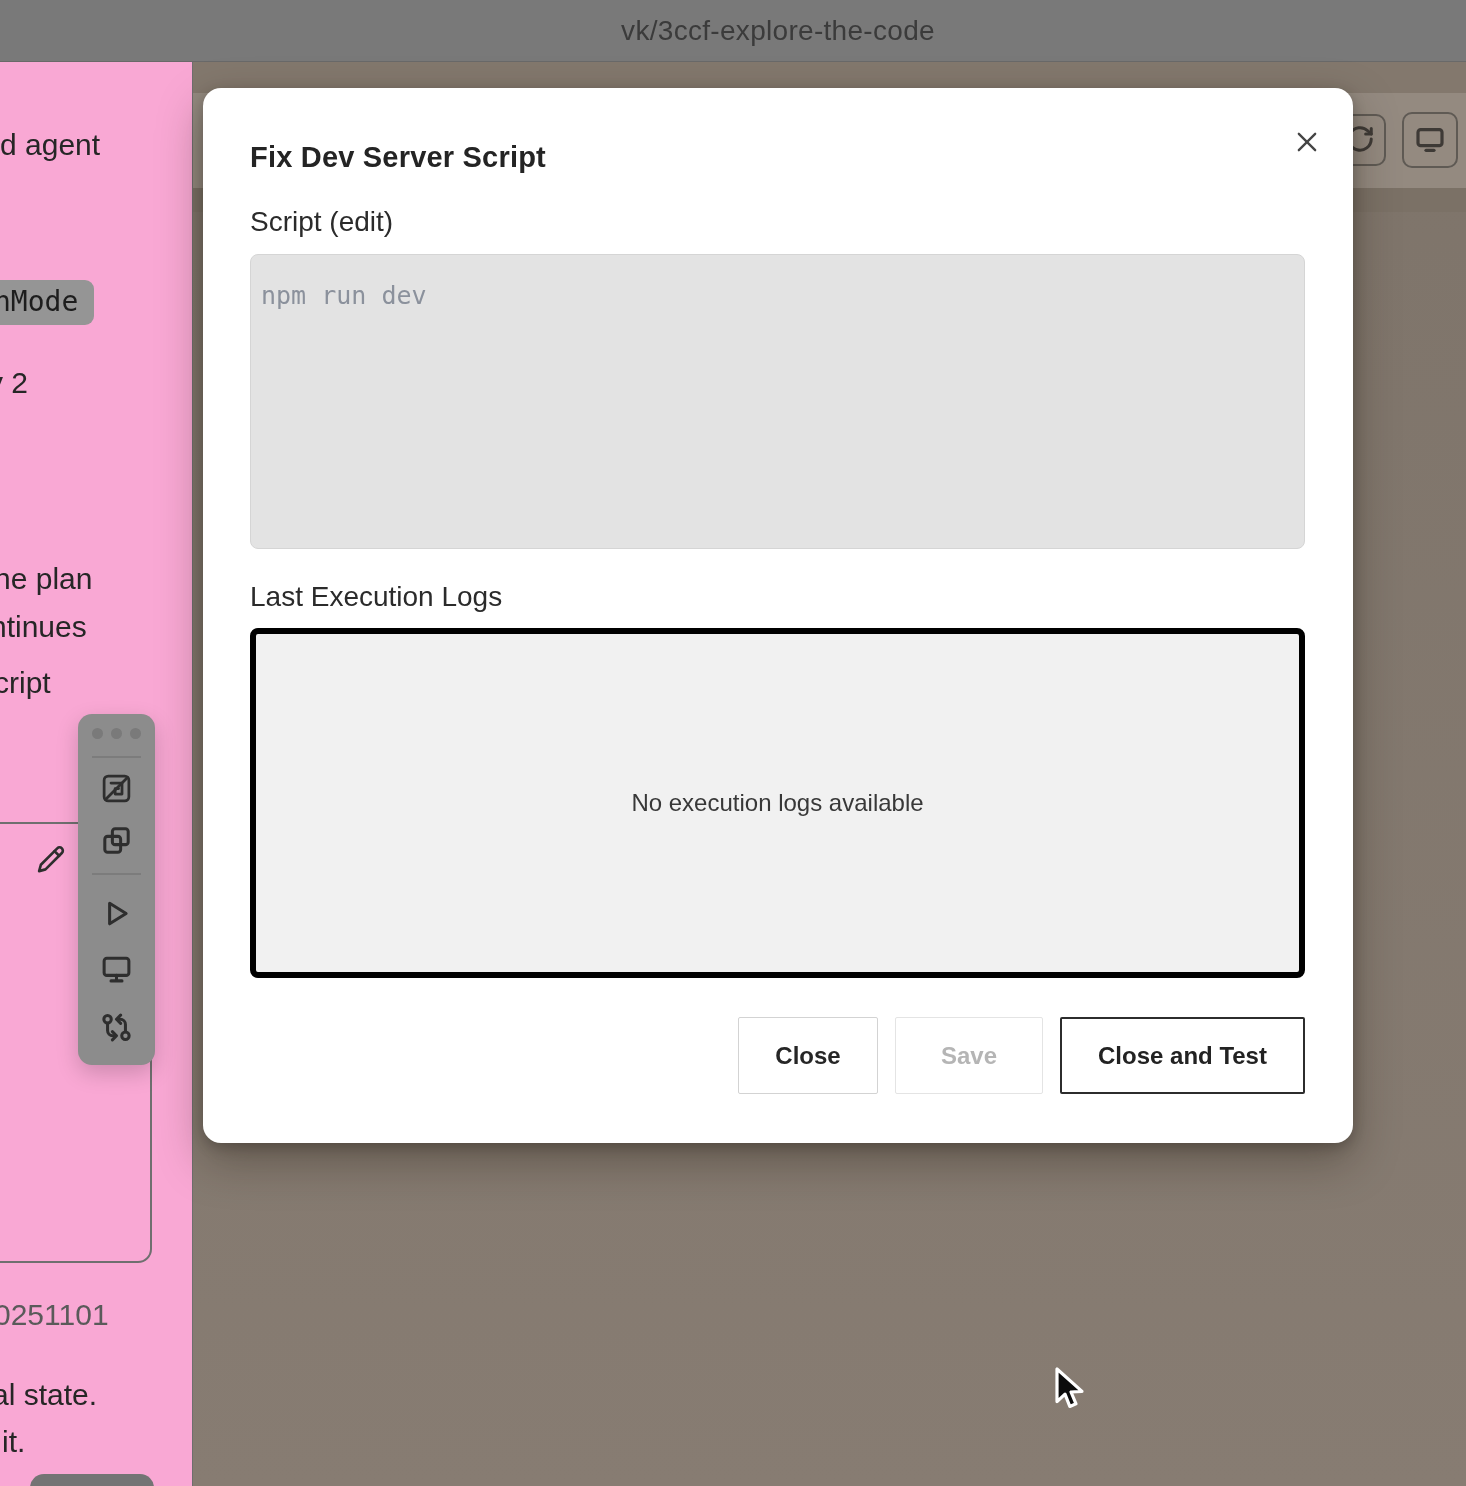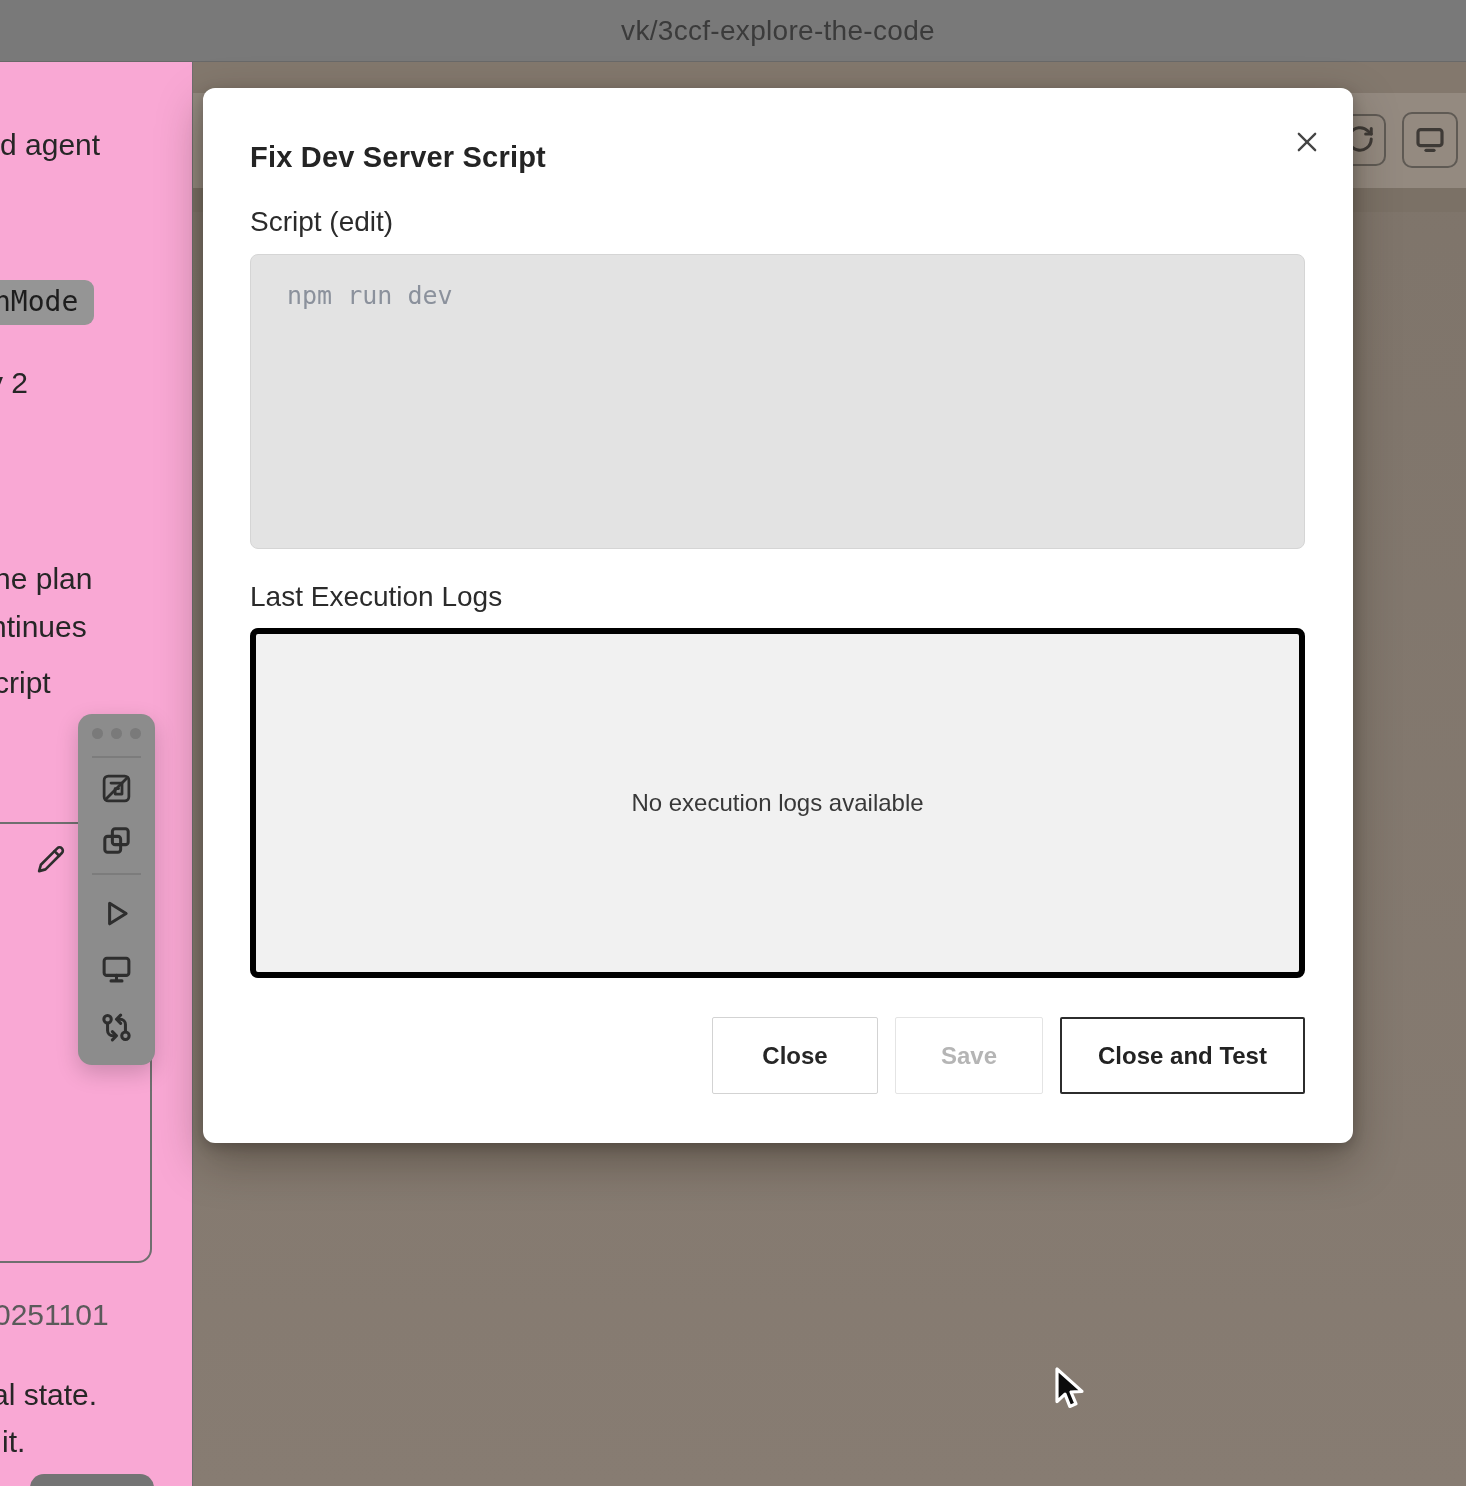--- a/index.html
+++ b/index.html
@@ -31,38 +31,38 @@
   #sb-bottom-pill{position:absolute;left:30px;top:1412px;width:124px;height:14px;background:#747474;border-radius:16px 16px 0 0;}
   .sb-muted{color:#5a5a5a;}
   
   #float-toolbar{position:absolute;left:78px;top:714px;width:77px;height:351px;background:#8c8c8c;border-radius:14px;
     box-shadow:0 8px 22px rgba(0,0,0,.18);z-index:3;}
   #float-toolbar .dots{position:absolute;left:0;top:14px;width:77px;display:flex;justify-content:center;gap:8px;}
   #float-toolbar .dots i{width:11px;height:11px;border-radius:50%;background:#7a7a7a;display:block;}
   #float-toolbar .tb-divider{position:absolute;left:14px;width:49px;height:2px;background:#7c7c7c;}
   .tb-icon{position:absolute;left:22px;width:33px;height:33px;color:#2e2e2e;}
   
-  #modal{position:absolute;left:203px;top:88px;width:1150px;height:1055px;background:#ffffff;border-radius:12px;
+  #modal{position:absolute;left:203px;top:88px;width:1150px;height:1055px;background:#ffffff;border-radius:18px;
     box-shadow:0 18px 45px rgba(35,25,15,.35),0 4px 14px rgba(0,0,0,.22);z-index:10;box-sizing:border-box;
     padding:52px 48px 48px 47px;}
   #modal h1{margin:0;font-size:29px;line-height:34px;font-weight:700;color:#242424;letter-spacing:.2px;}
   #modal-close{position:absolute;top:36px;right:28px;width:36px;height:36px;border:none;background:transparent;
     color:#454545;cursor:pointer;display:flex;align-items:center;justify-content:center;padding:0;}
   .field-label{margin-top:34px;font-size:28px;line-height:27px;font-weight:400;color:#2b2b2b;}
   #script-textarea{display:block;margin-top:19px;width:100%;height:295px;box-sizing:border-box;
-    background:#e3e3e3;border:1px solid #d5d5d5;border-radius:8px;padding:26px 36px;
+    background:#e3e3e3;border:1px solid #d5d5d5;border-radius:8px;padding:26px 10px;
     font-family:"DejaVu Sans Mono",monospace;font-size:25px;color:#34373d;resize:none;outline:none;}
   #script-textarea::placeholder{color:#8b919c;opacity:1;}
   #logs-box{margin-top:18px;height:350px;box-sizing:border-box;background:#f1f1f1;border:6px solid #000000;border-radius:8px;
     display:flex;align-items:center;justify-content:center;}
   #logs-empty{font-size:24px;color:#383838;}
   #modal-buttons{margin-top:39px;display:flex;justify-content:flex-end;gap:17px;}
   .btn{height:77px;box-sizing:border-box;background:#fff;border-radius:2px;font-family:"Liberation Sans",sans-serif;
     font-size:24px;font-weight:600;cursor:pointer;}
-  #btn-close{width:166px;border:1.5px solid #d3d3d3;color:#262626;}
+  #btn-close{width:140px;border:1.5px solid #d3d3d3;color:#262626;}
   #btn-save{width:148px;border:1.5px solid #e4e4e4;color:#b5b5b5;cursor:default;}
   #btn-save-test{width:245px;border:2.5px solid #2c2c2c;color:#222222;}
   
   #cursor{position:absolute;left:1048px;top:1366px;z-index:50;pointer-events:none;}
 </style>
 </head>
 <body>
 
 <div id="topbar">
   <div class="title">vk/3ccf-explore-the-code</div>

